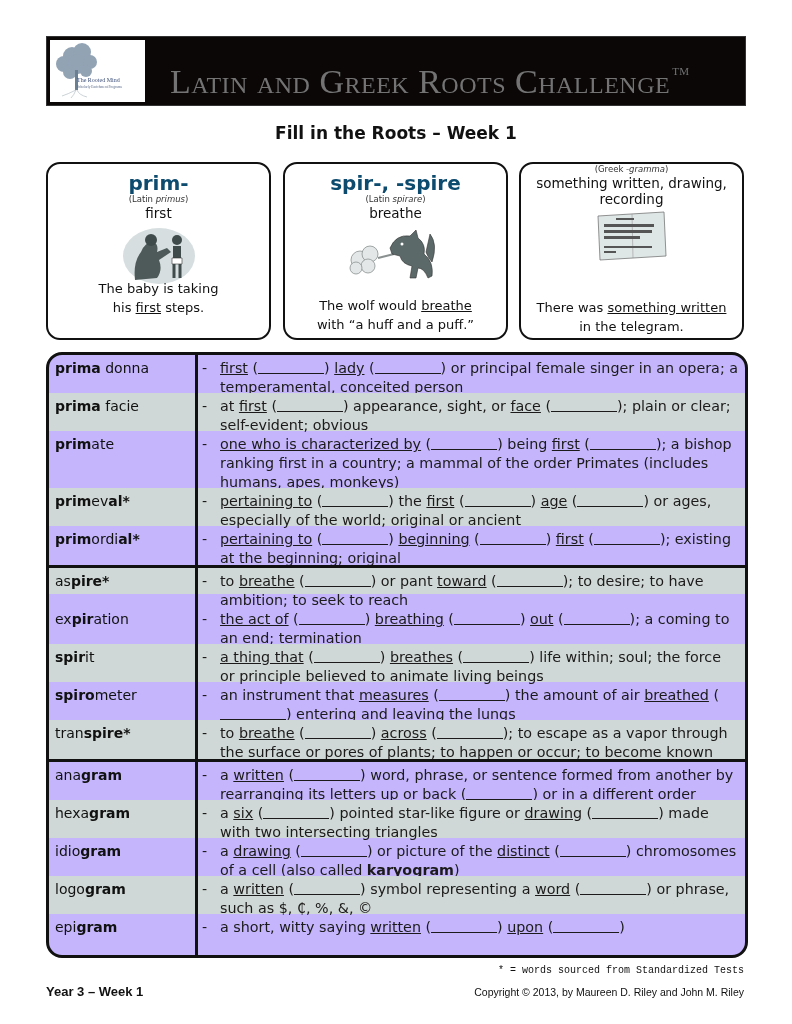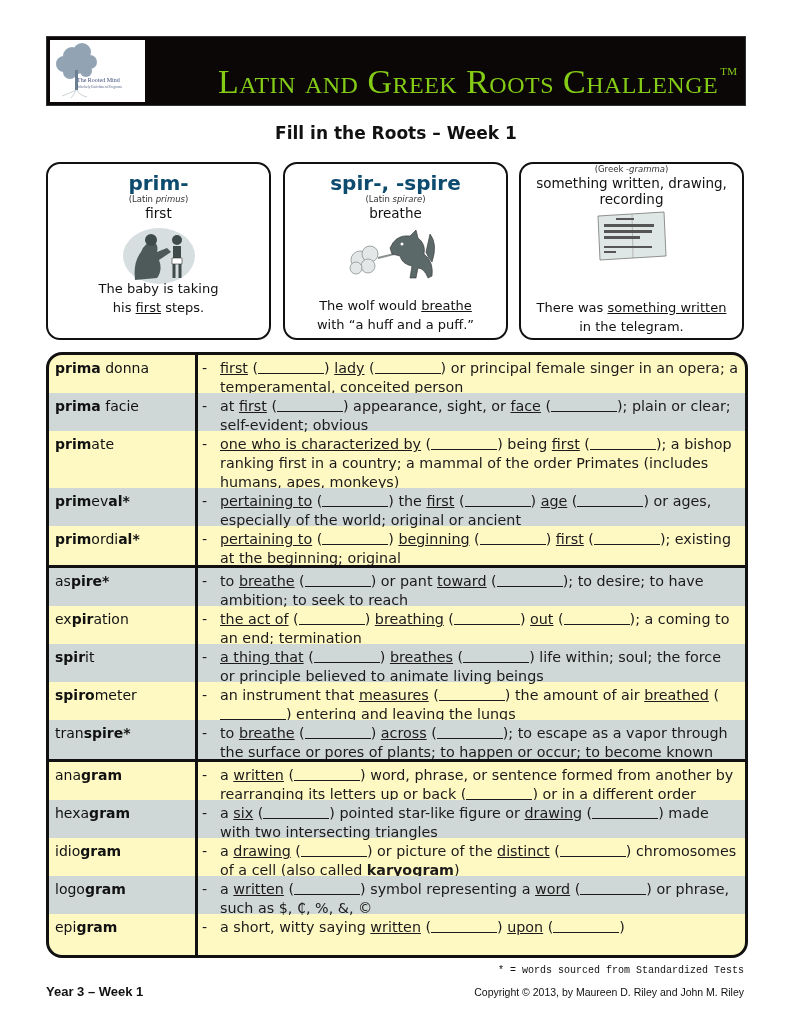--- a/index.html
+++ b/index.html
@@ -17,23 +17,23 @@
   .logo svg { position: absolute; left: 0; top: 0; }
   .logo-text {
     position: absolute; left: 27px; top: 37px; font-family: "Liberation Serif", serif;
     font-size: 6px; color: #3d4f7a; white-space: nowrap;
   }
   .logo-sub {
     position: absolute; left: 27px; top: 45px; font-family: "Liberation Serif", serif;
     font-size: 3.5px; color: #5a6a8a; white-space: nowrap;
   }
   .banner-title {
-    position: absolute; left: 123px; top: 14px; color: #84cc16;
+    position: absolute; left: 123px; top: 14px; color: #737373;
     font-family: "Liberation Serif", serif; font-size: 34px; letter-spacing: 0.5px;
-    font-variant: small-caps; white-space: nowrap; line-height: 40px; margin-left: 48px;
+    font-variant: small-caps; white-space: nowrap; line-height: 40px;
   }
   .banner-title sup { font-size: 11px; vertical-align: 18px; margin-left: 2px; font-variant: normal; }
 
   .page-title {
     position: absolute; left: 0; width: 792px; top: 123px; text-align: center;
     font-size: 17px; font-weight: bold; color: #111;
   }
 
   .card {
     position: absolute; top: 162px; height: 178px; border: 2.5px solid #111;
@@ -43,21 +43,21 @@
   .card .root sup { font-size: 11px; vertical-align: 8px; font-weight: normal; }
   .card .origin { font-size: 8.5px; color: #333; line-height: 11px; }
   .card .origin i { font-style: italic; }
   .card .meaning { font-size: 13.5px; line-height: 16px; color: #111; }
   .card .pic { position: relative; margin: 3px auto 0; }
   .card .sentence { position: absolute; left: 0; width: 100%; font-size: 13px; line-height: 19px; color: #111; }
   .card u { text-decoration: underline; }
 
   .table-wrap {
     position: absolute; left: 46px; top: 352px; width: 702px; height: 606px;
-    border: 3px solid #111; border-radius: 16px; overflow: hidden; background: #fef9c3;
+    border: 3px solid #111; border-radius: 16px; overflow: hidden; background: #c4b5fd;
   }
   .col-divider { position: absolute; left: 146px; top: 0; bottom: 0; width: 3px; background: #111; z-index: 3; }
   .group-divider { position: absolute; left: 0; right: 0; height: 3px; background: #111; z-index: 3; }
   .row { position: absolute; left: 0; right: 0; }
   .row.shade { background: #cfd8d6; }
   .term { position: absolute; left: 6px; top: 4px; font-size: 14px; line-height: 19px; color: #111; white-space: nowrap; }
   .term b { font-weight: bold; }
   .def { position: absolute; left: 153px; right: 6px; top: 4px; font-size: 14.3px; line-height: 19px; color: #1c1a1a; }
   .def .dash { position: absolute; left: 0; top: 0; }
   .def .body { display: block; padding-left: 18px; }
@@ -197,21 +197,21 @@
       </div>
     </div>
     <div class="row" style="top: 171px; height: 39px;">
       <div class="term"><b>prim</b><span>ordi</span><b>al*</b></div>
       <div class="def">
         <span class="dash">-</span>
         <span class="body"><u>pertaining to</u><span> (</span><span class="blank"></span><span>) </span><u>beginning</u><span> (</span><span class="blank"></span><span>) </span><u>first</u><span> (</span><span class="blank"></span><span>); existing at the beginning; original</span></span>
       </div>
     </div>
     <div class="group-divider" style="top: 210px;"></div>
-    <div class="row shade" style="top: 213px; height: 38px;">
+    <div class="row shade" style="top: 213px; height: 26px;">
       <div class="term"><span>as</span><b>pire*</b></div>
       <div class="def">
         <span class="dash">-</span>
         <span class="body"><span>to </span><u>breathe</u><span> (</span><span class="blank"></span><span>) or pant </span><u>toward</u><span> (</span><span class="blank"></span><span>); to desire; to have ambition; to seek to reach</span></span>
       </div>
     </div>
     <div class="row" style="top: 251px; height: 38px;">
       <div class="term"><span>ex</span><b>pir</b><span>ation</span></div>
       <div class="def">
         <span class="dash">-</span>

